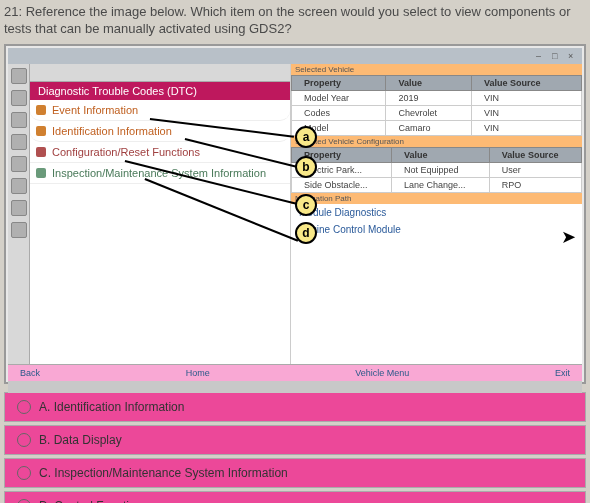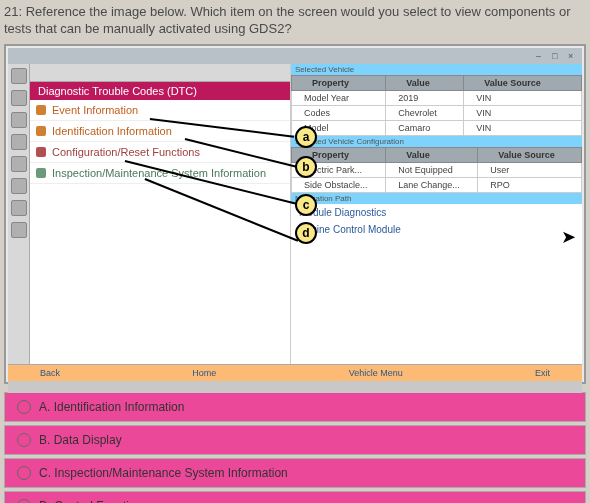--- a/index.html
+++ b/index.html
@@ -93,21 +93,21 @@
     .menu-item::before {
       content: '';
       position: absolute;
       left: 6px;
       top: 5px;
       width: 10px;
       height: 10px;
       background: #6a6a6a;
       border-radius: 2px;
     }
-    .menu-item.orange { color: #c06020; }
+    .menu-item.orange { color: #c06020; border-radius: 10px; }
     .menu-item.orange::before { background: #d08030; }
     .menu-item.teal { color: #3a8080; }
     .menu-item.teal::before { background: #50a0a0; }
     .menu-item.brown { color: #8a5a3a; }
     .menu-item.brown::before { background: #a0704a; }
     .menu-item.red { color: #a04040; }
     .menu-item.red::before { background: #b05050; }
     .menu-item.green { color: #4a7a5a; }
     .menu-item.green::before { background: #6a9a7a; }
     .right-panel {
@@ -116,31 +116,31 @@
       font-size: 10px;
     }
     .info-table {
       width: 100%;
       border-collapse: collapse;
       font-size: 9px;
     }
     .info-table th {
       background: #a0a8b0;
       color: #333;
-      padding: 2px 20px;
+      padding: 2px 12px;
       border: 1px solid #888;
       text-align: left;
     }
     .info-table td {
       padding: 2px 12px;
       border: 1px solid #ccc;
       color: #444;
     }
     .section-header {
-      background: #7dd3fc;
+      background: #fdba74;
       font-size: 8px;
       padding: 1px 4px;
       color: #555;
     }
     .module-link {
       color: #2a5a9a;
       padding: 3px 8px;
       font-size: 10px;
       cursor: pointer;
     }
@@ -167,23 +167,23 @@
       height: 1.5px;
       background: #000;
       z-index: 5;
       transform-origin: left center;
     }
     .line-a { left: 120px; top: 54px; width: 145px; transform: rotate(7deg); }
     .line-b { left: 155px; top: 74px; width: 116px; transform: rotate(14deg); }
     .line-c { left: 95px; top: 96px; width: 182px; transform: rotate(14deg); }
     .line-d { left: 115px; top: 114px; width: 165px; transform: rotate(22deg); }
     .bottom-nav {
-      background: #fdba74;
+      background: #f9a8d4;
       border-top: 1px solid #aaa;
-      padding: 3px 32px;
+      padding: 3px 12px;
       display: flex;
       justify-content: space-between;
       font-size: 9px;
       color: #2a5a8a;
     }
     .status-bar {
       background: #c8c8c8;
       height: 12px;
       font-size: 7px;
       padding: 0 4px;

